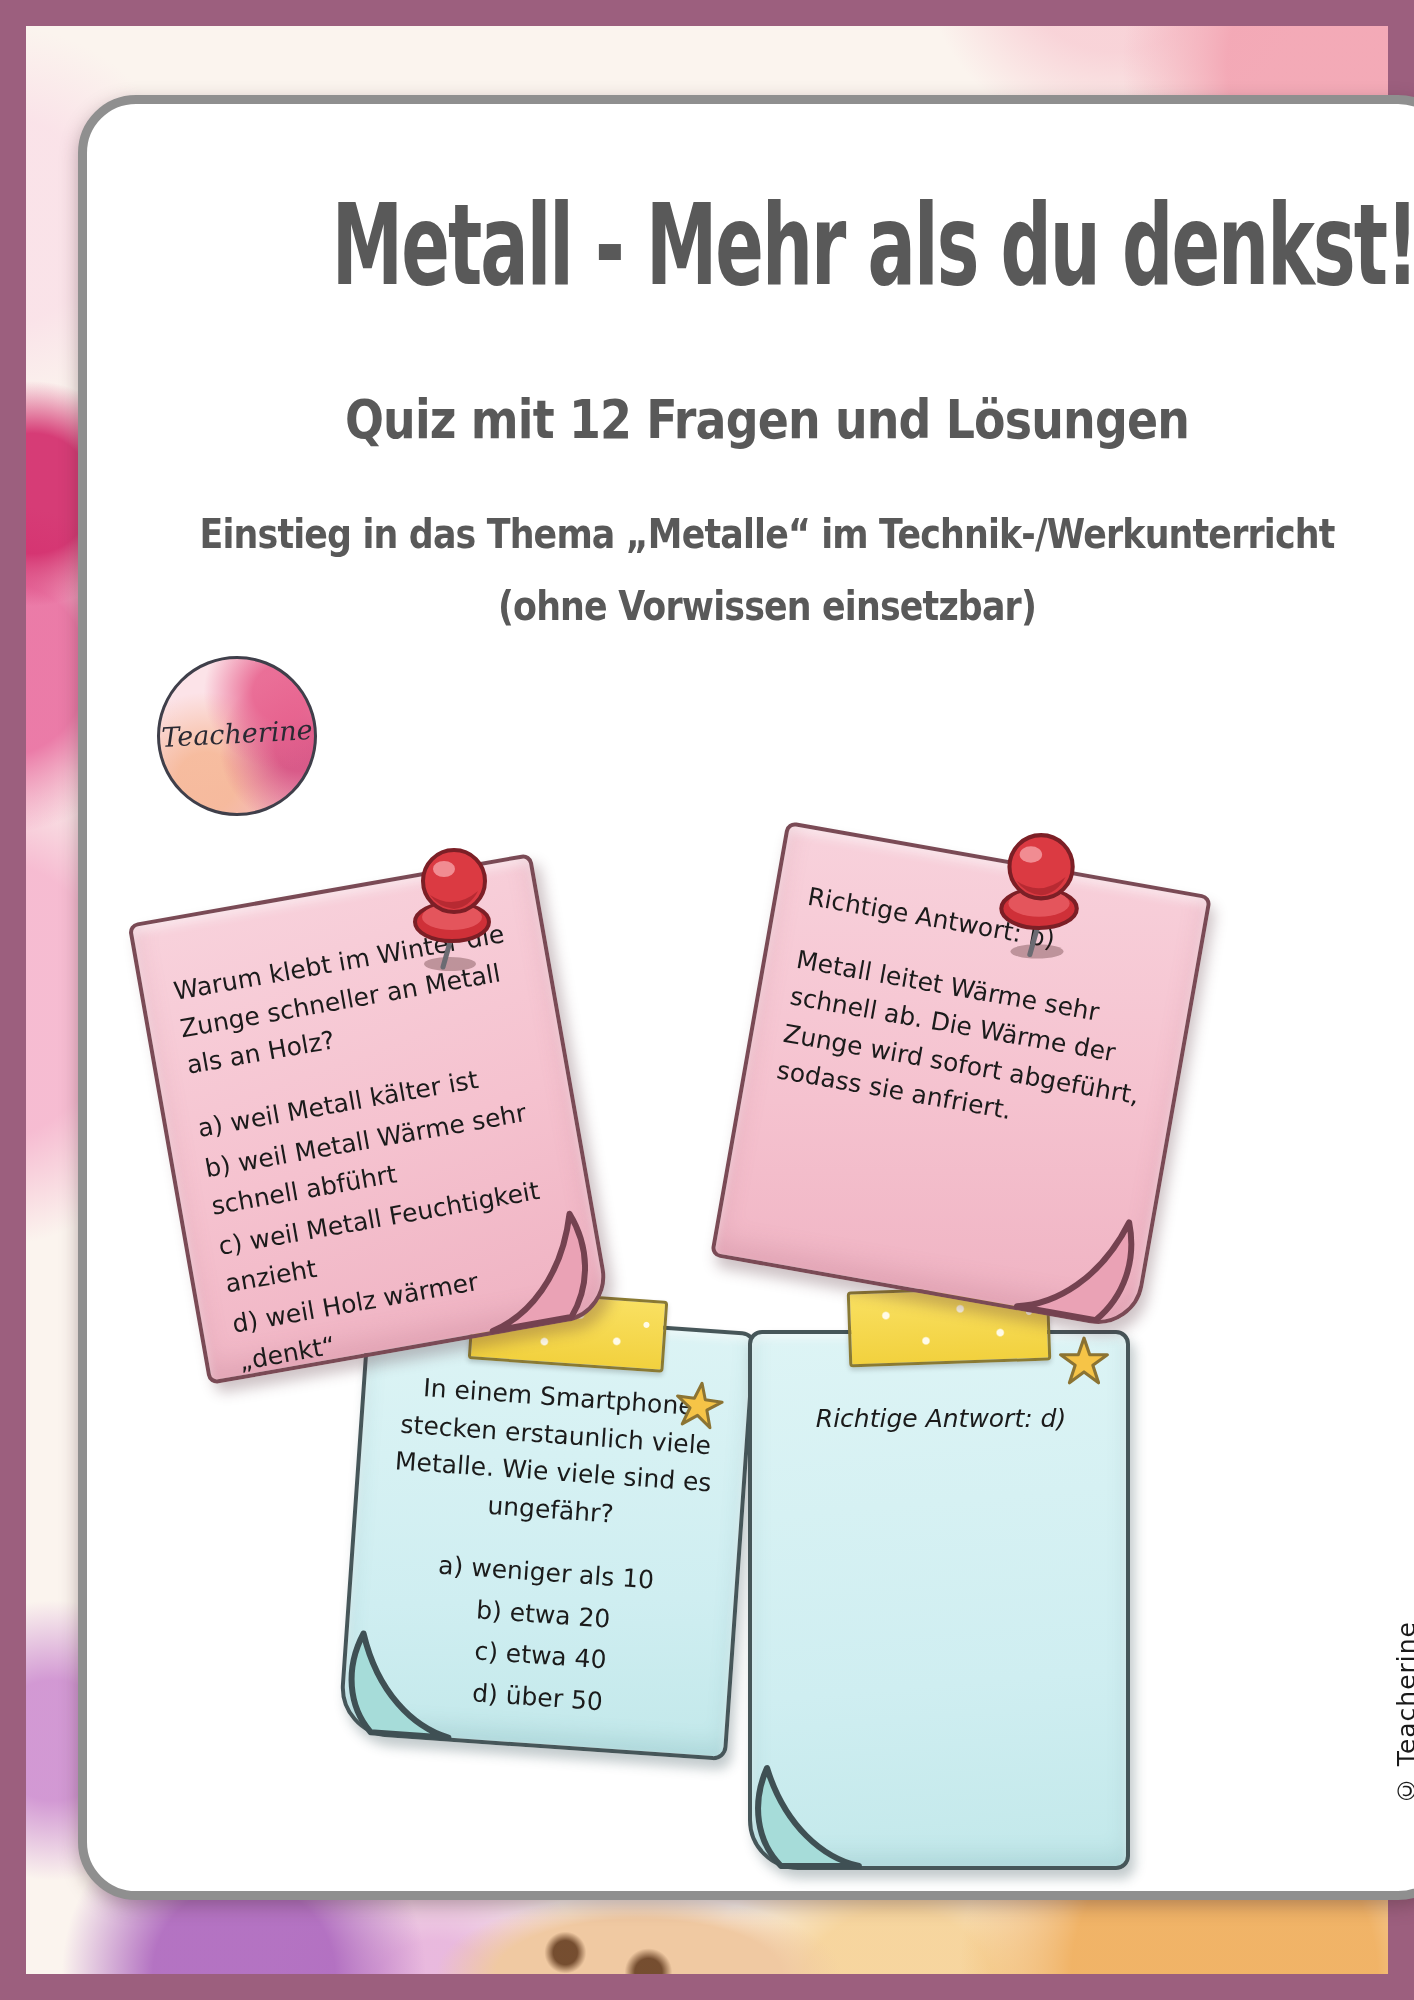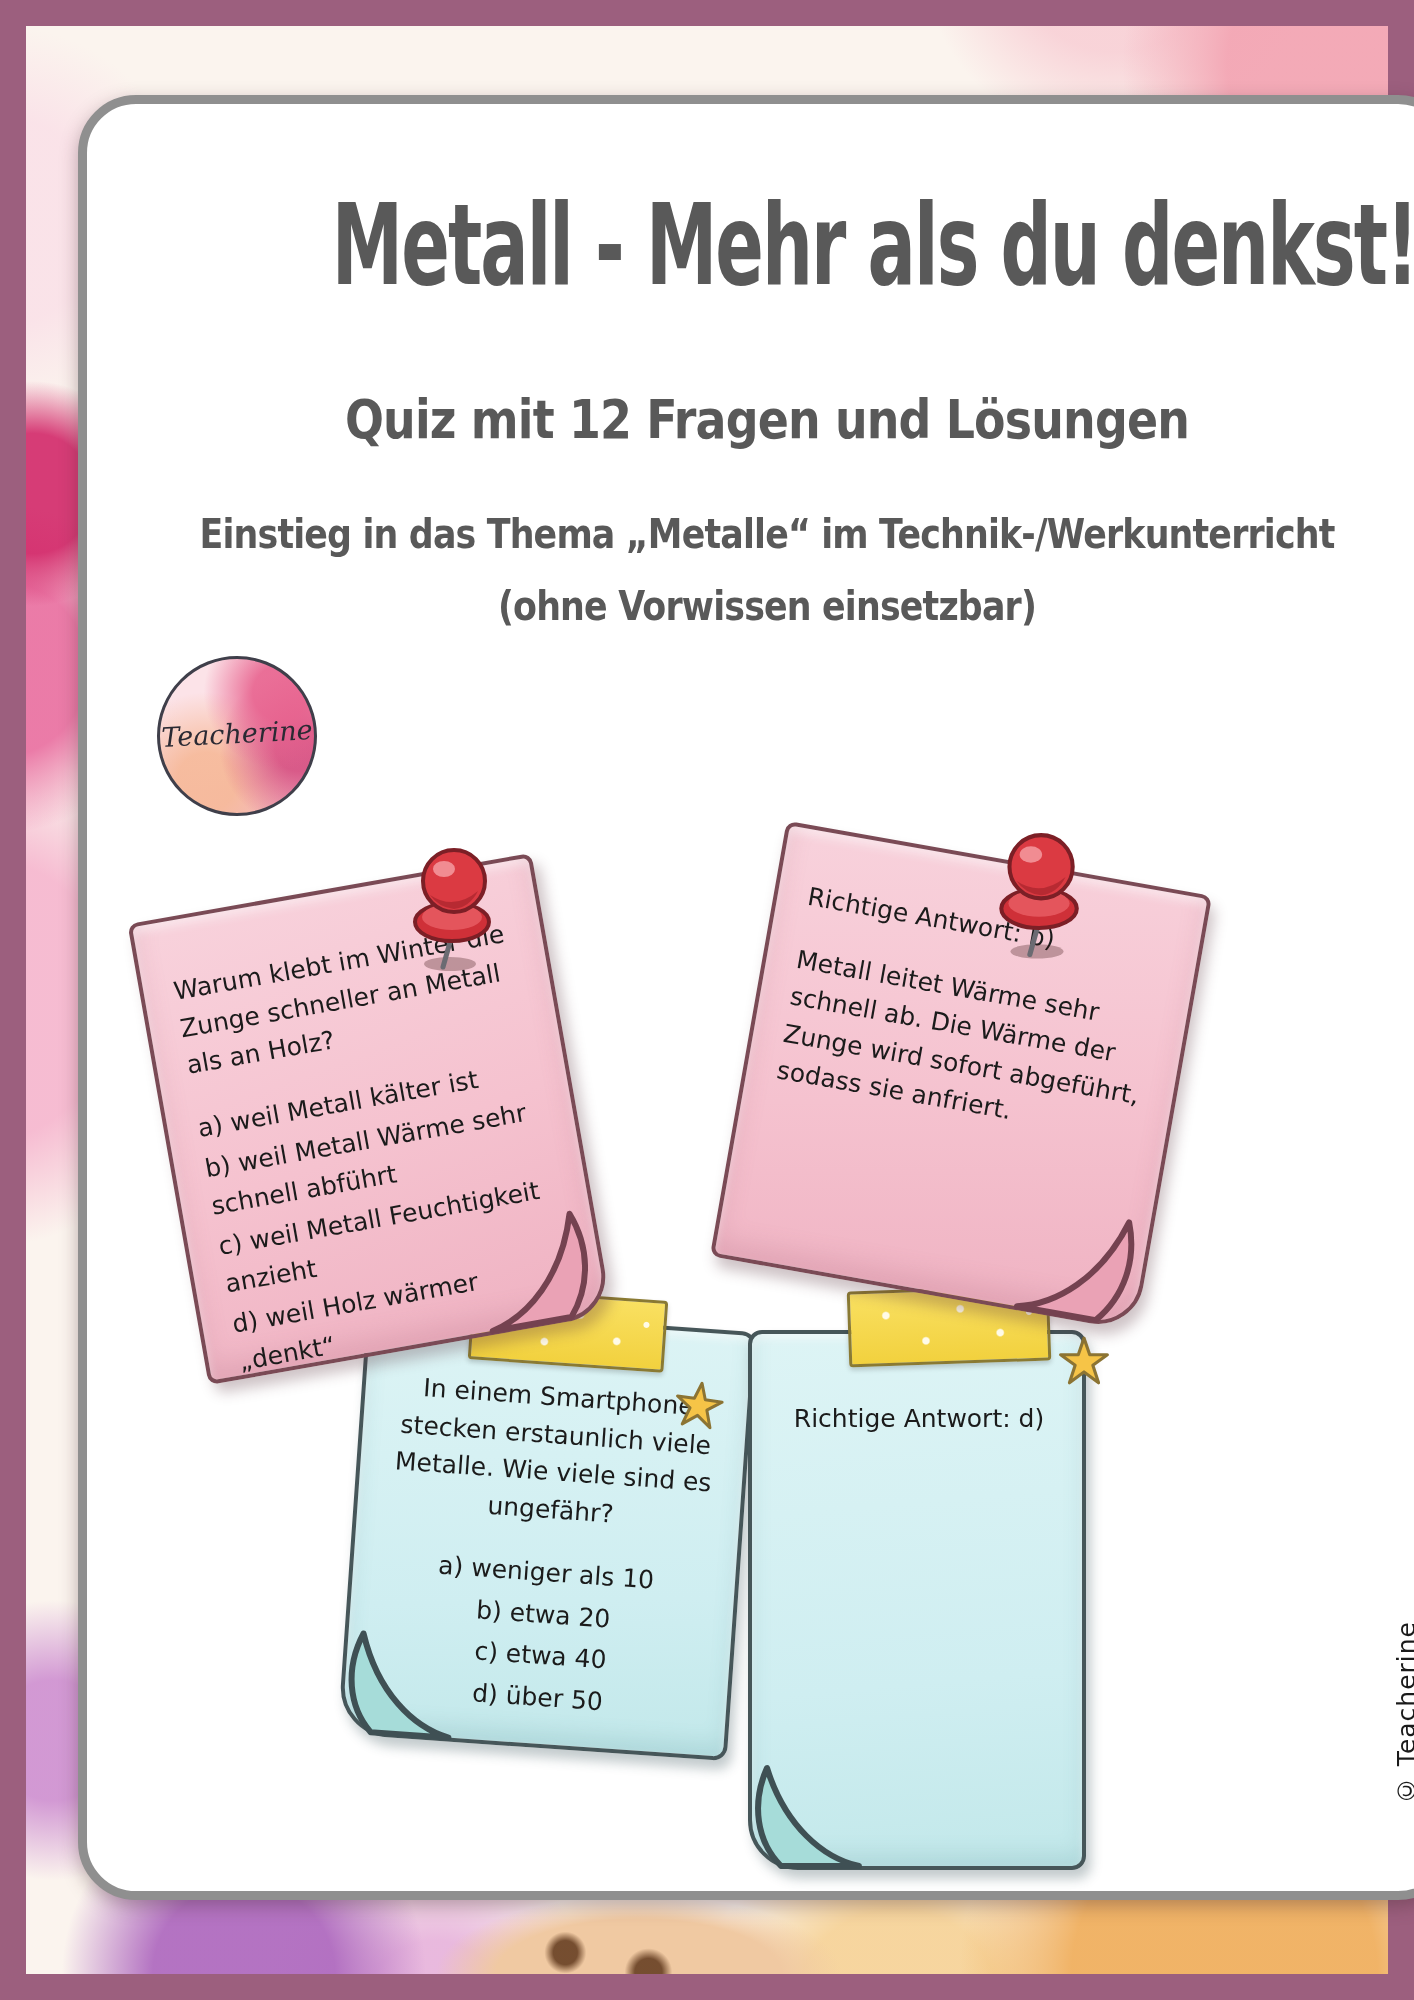--- a/index.html
+++ b/index.html
@@ -80,21 +80,21 @@
   .note-blue {
     background:linear-gradient(175deg,#ddf4f5 0%, #cfeef1 65%, #c2e8ea 100%);
     border:4px solid #465659;
     border-radius:14px;
     border-bottom-left-radius:50px;
     box-shadow:5px 9px 12px rgba(40,70,75,.28), inset 0 -12px 20px rgba(70,130,135,.15), inset 0 5px 9px rgba(255,255,255,.55);
   }
   .note-1 { left:165px; top:885px;  width:410px; height:468px; transform:rotate(-10deg); z-index:4; }
   .note-2 { left:745px; top:855px;  width:432px; height:442px; transform:rotate(10deg);  z-index:4; }
   .note-3 { left:352px; top:1318px; width:390px; height:430px; transform:rotate(4deg);   z-index:2; }
-  .note-4 { left:748px; top:1330px; width:338px; height:540px; z-index:2; }
+  .note-4 { left:748px; top:1330px; width:382px; height:540px; z-index:2;font-style:italic; }
   .note-text {
     position:absolute; left:30px; right:26px; top:0;
     color:#1b1b1b; font-size:25px; line-height:1.5;
   }
   .note-1 .note-text { top:52px; }
   .note-2 .note-text { top:48px; }
   .note-3 .note-text { top:56px; text-align:center; }
   .note-4 .note-text { top:66px; text-align:center; }
   .q-text { margin-bottom:26px; }
   .opt { margin-bottom:4px; }

